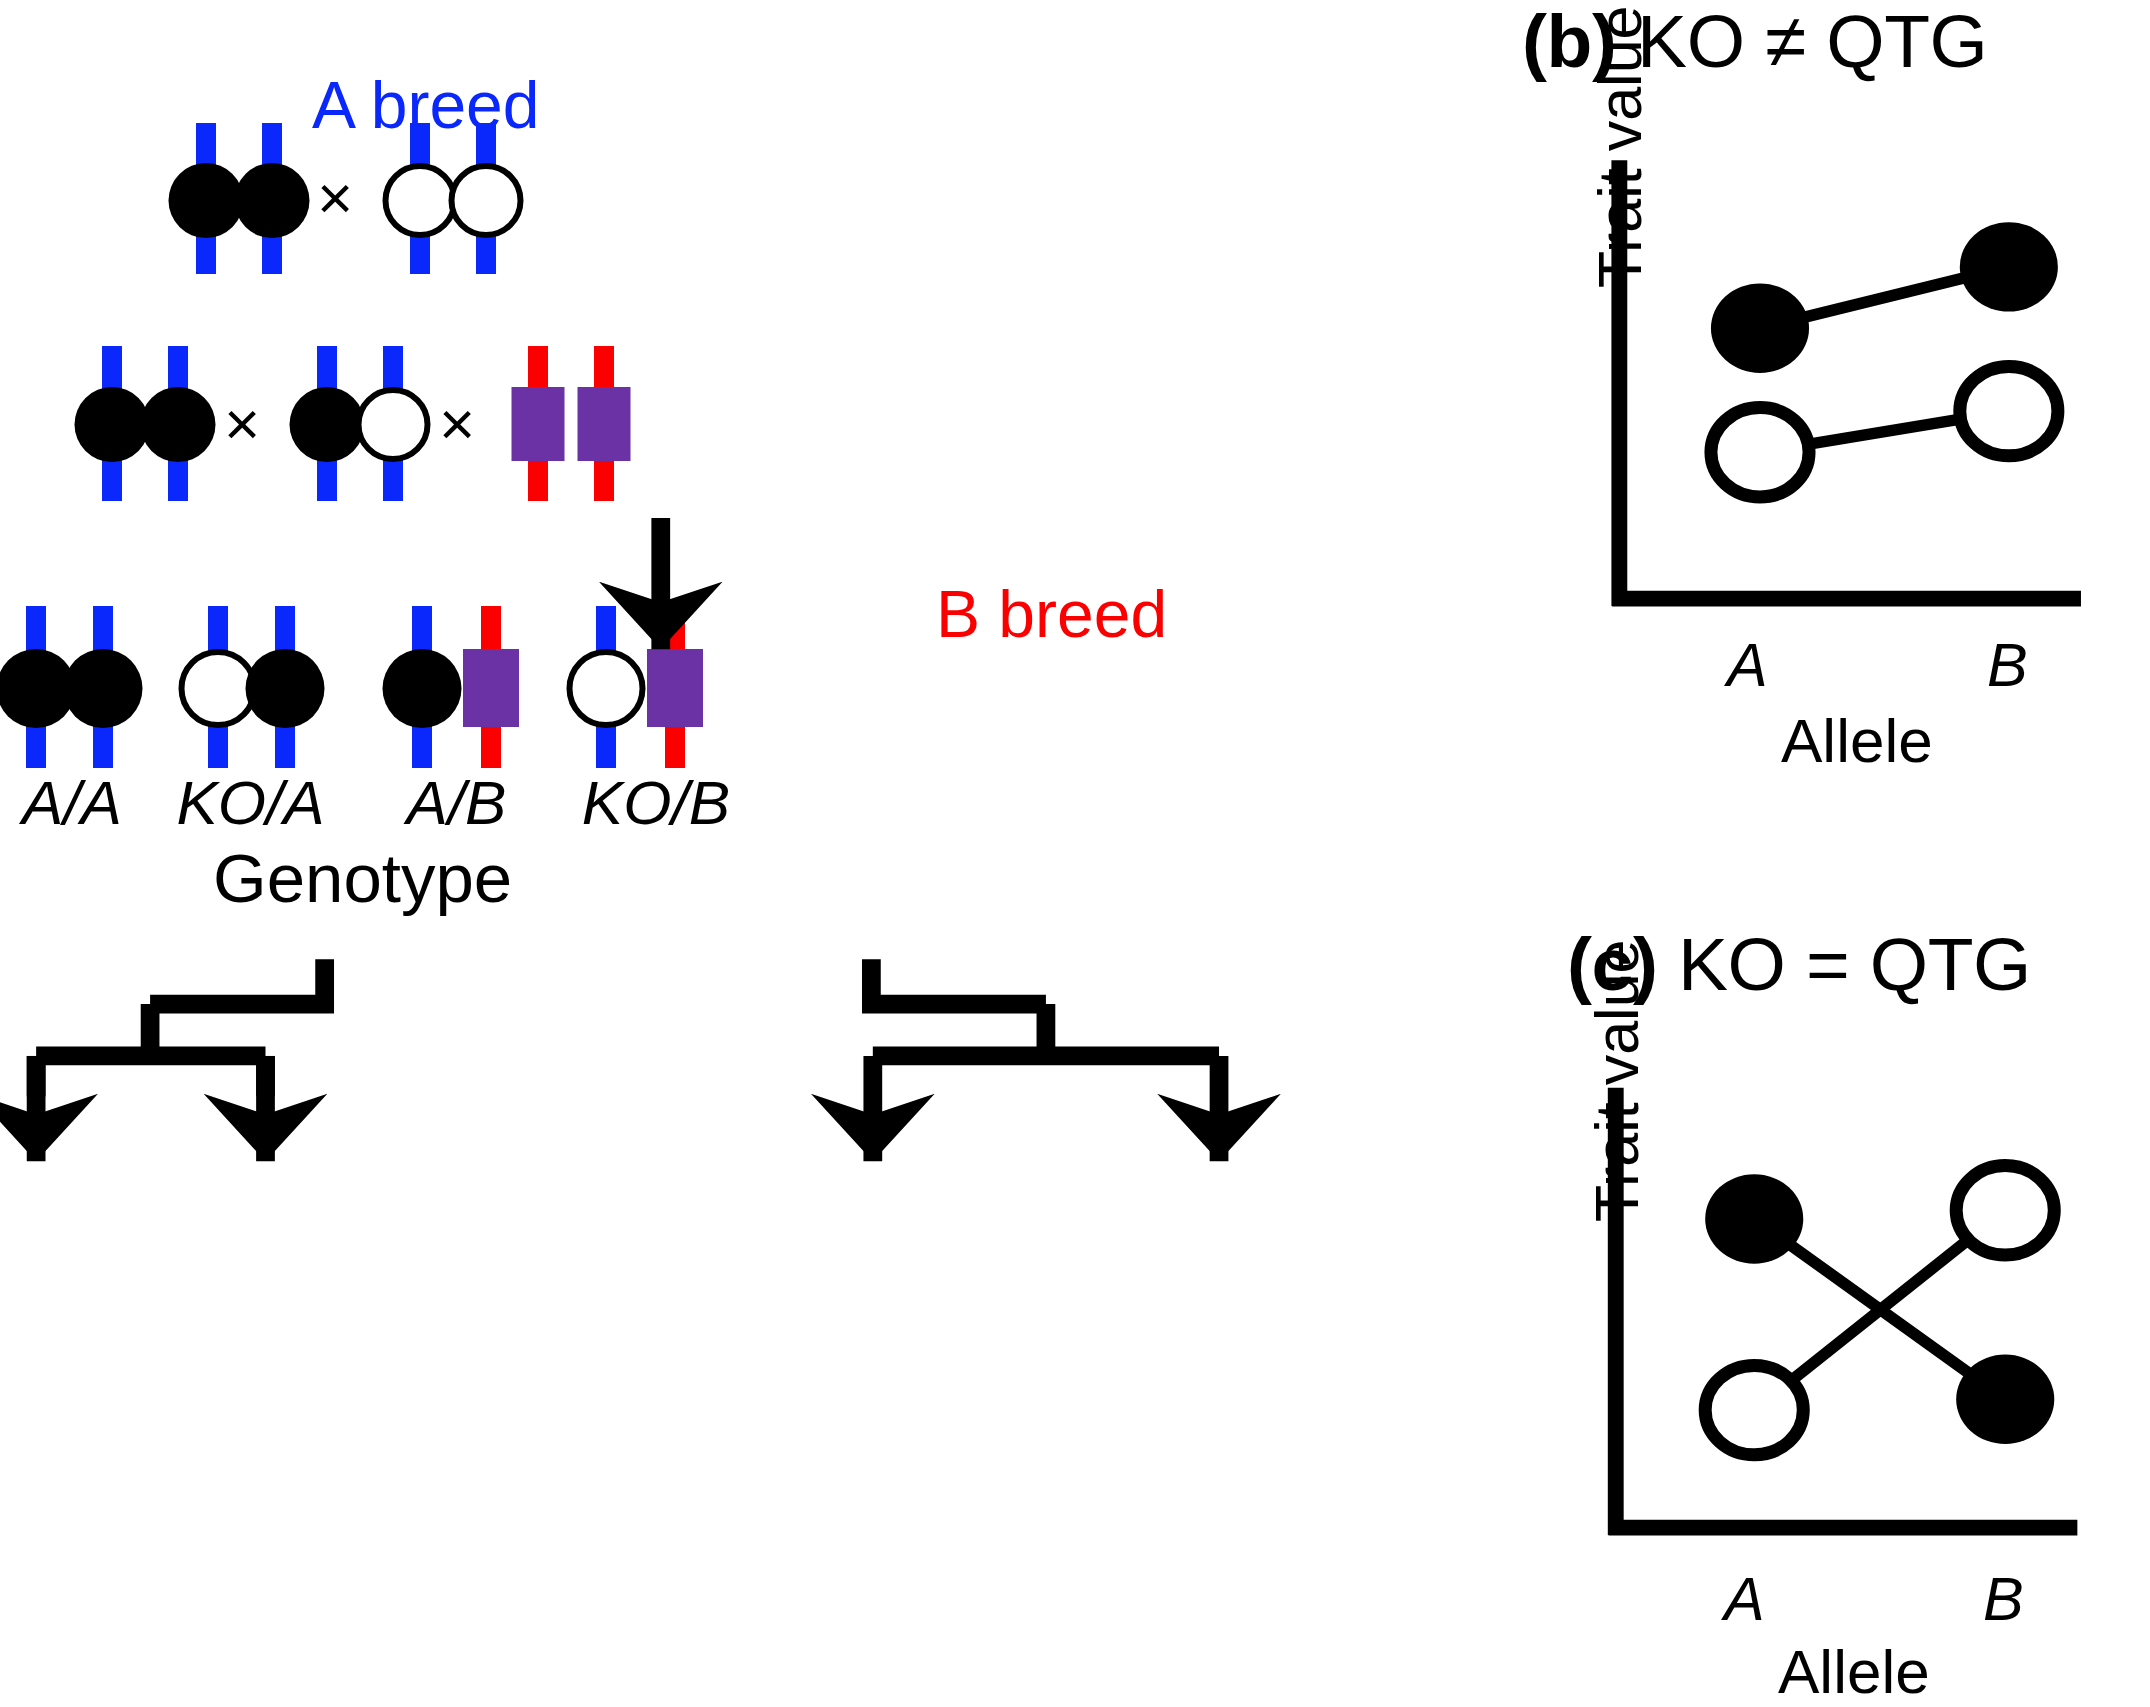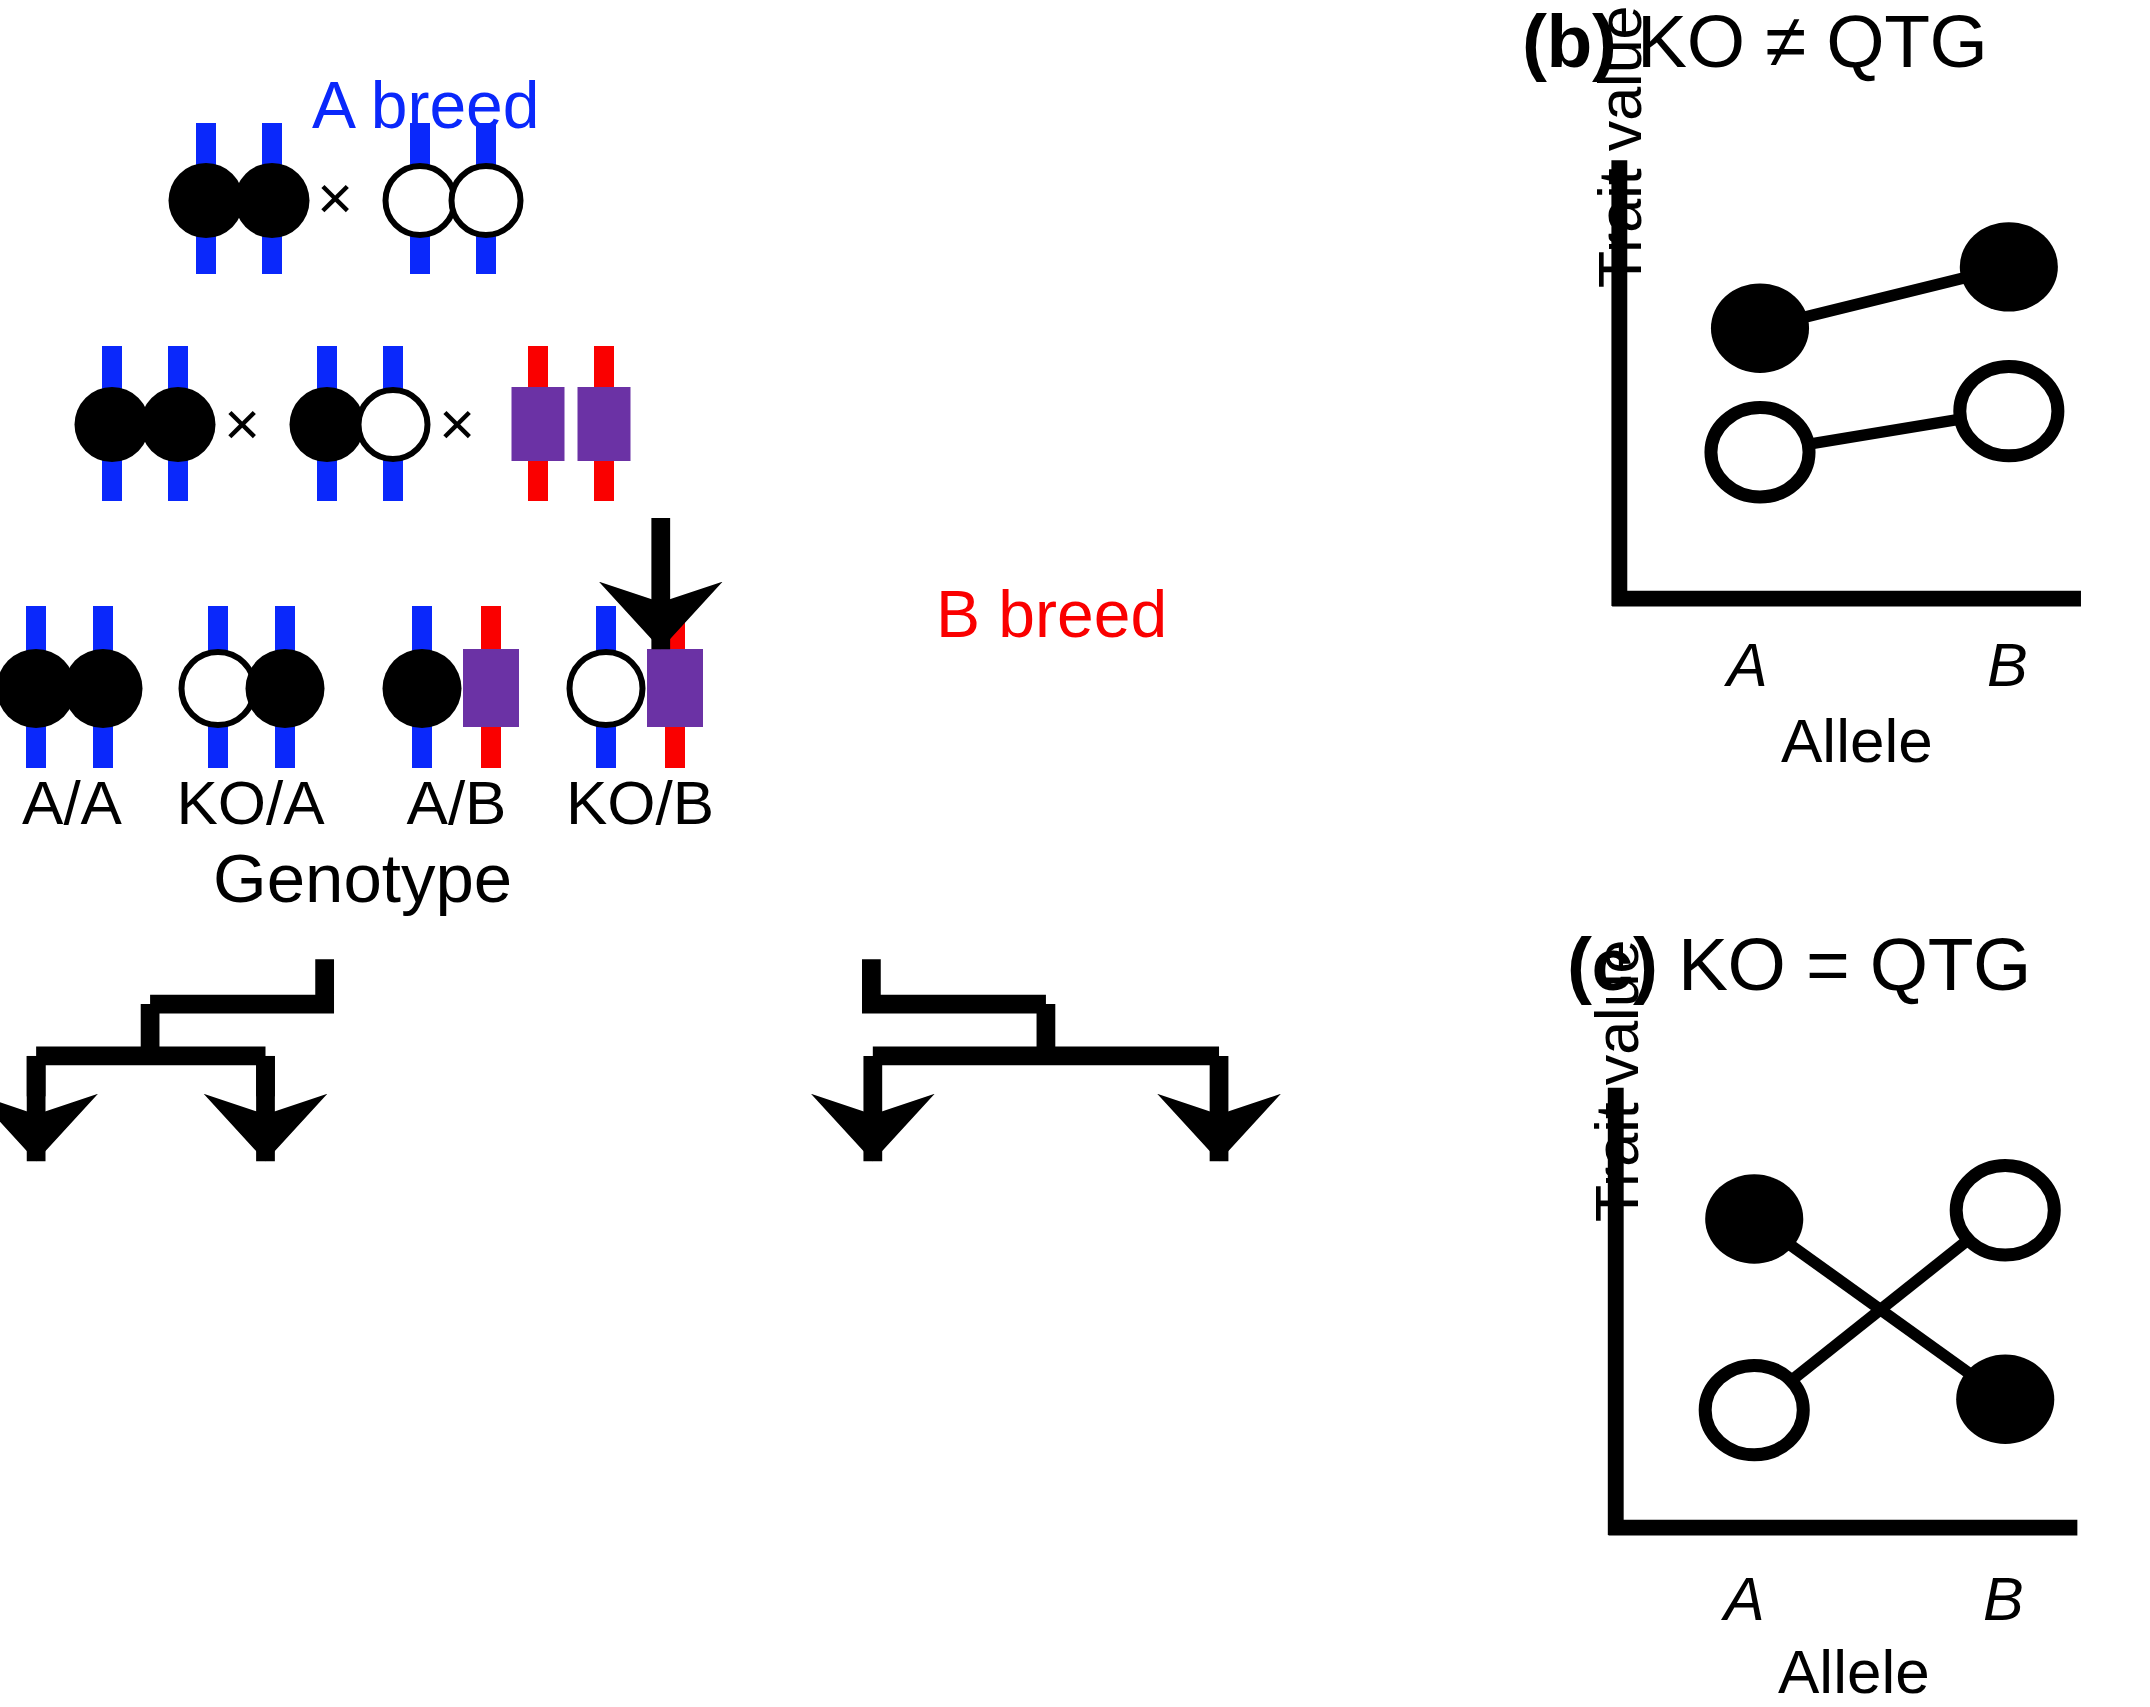--- a/index.html
+++ b/index.html
@@ -29,20 +29,21 @@
     line-height:1;
     white-space:nowrap;
     letter-spacing:0px;
   }
   .blue-text{color:#0a28fb;}
   .red-text{color:#fa0000;}
 
   .geno-label{
     position:absolute;
     font-size:62px;
+    font-style:italic;
     line-height:1;
     white-space:nowrap;
     text-align:center;
   }
   .axis-cat-label{
     position:absolute;
     font-size:61px;
     font-style:italic;
     line-height:1;
     white-space:nowrap;
@@ -203,21 +204,21 @@
     <div class="marker mk-open" style="top:43px;width:79px;height:79px;"></div>
   </div>
   <div class="chrom" style="left:635px;top:606px;width:79px;height:162px;">
     <div class="bar bar-red"></div>
     <div class="marker mk-box" style="top:43px;width:56px;height:78px;"></div>
   </div>
 
   <div class="geno-label" style="left:0px;top:772px;width:144px;">A/A</div>
   <div class="geno-label" style="left:164px;top:772px;width:173px;">KO/A</div>
   <div class="geno-label" style="left:381px;top:772px;width:151px;">A/B</div>
-  <div class="geno-label" style="left:550px;top:772px;width:180px;">KO/B</div>
+  <div class="geno-label" style="left:550px;top:772px;width:180px;text-align:right;">KO/B</div>
 
   <div class="genotype-axis-title" style="left:213px;top:844px;">Genotype</div>
 
   <div class="panel-title" style="left:1522px;top:4.3px;">
     <b>(b)</b> 
     <span>KO ≠ QTG</span>
   </div>
   <div class="ylab-rot" style="left:1590px;top:288px;">Trait value</div>
   <div class="axis-cat-label" style="left:1727px;top:635px;">A</div>
   <div class="axis-cat-label" style="left:1987px;top:635px;">B</div>

